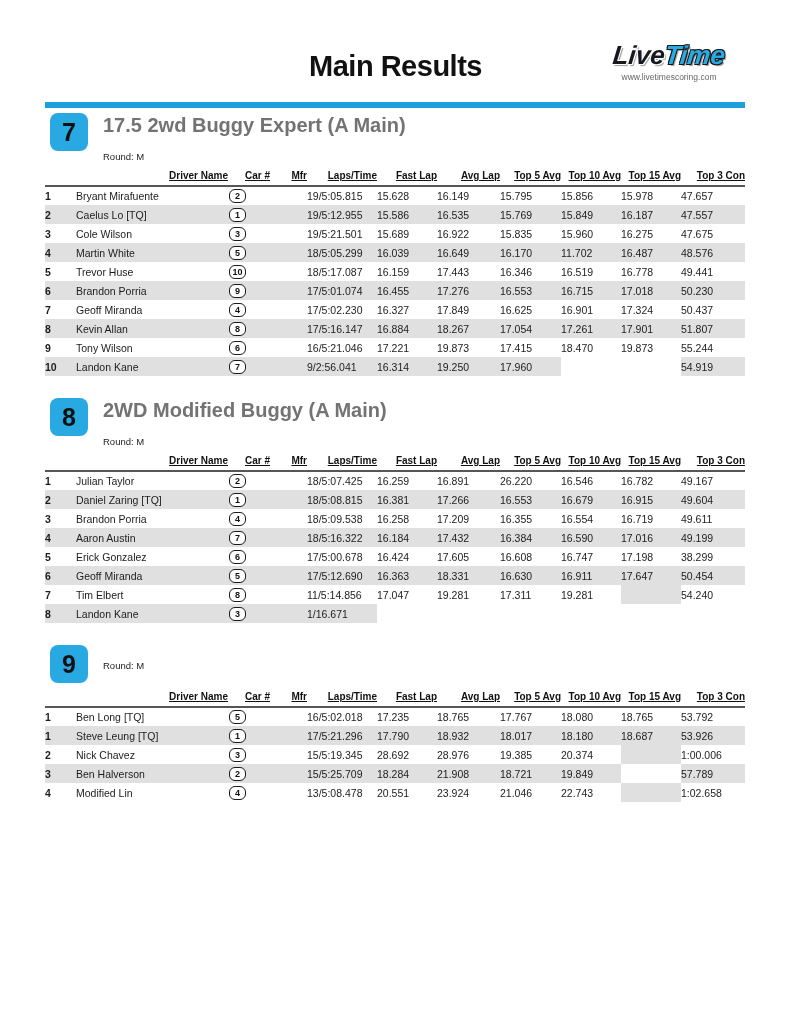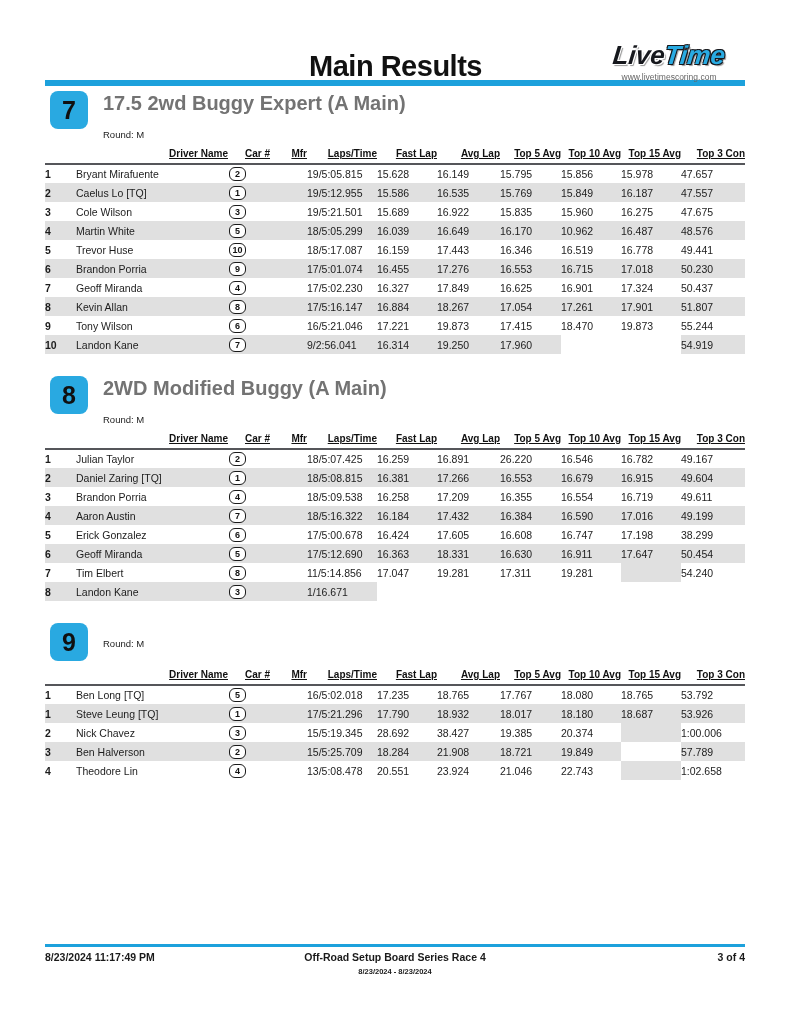--- a/index.html
+++ b/index.html
@@ -10,21 +10,21 @@
   }
   *{box-sizing:border-box;}
   html,body{margin:0;padding:0;}
   body{
     width:791px;height:1024px;background:#fff;color:#1a1a1a;
     font-family:"Liberation Sans",sans-serif;position:relative;overflow:hidden;
   }
   .content{padding:0 46px 0 45px;}
 
   
-  .header{position:relative;height:80px;}
+  .header{position:relative;height:102px;}
   .page-title{
     position:absolute;left:0;right:0;top:50px;margin:0;text-align:center;
     font-size:29px;font-weight:bold;letter-spacing:-0.5px;color:#111;
   }
   .logo{position:absolute;top:42px;right:46px;width:152px;text-align:center;}
   .logo-text{font-style:italic;font-weight:bold;font-size:26px;line-height:1;transform:skewX(-6deg);white-space:nowrap;}
   .logo-live{color:#16181d;text-shadow:-1px -1px 0 #fff,1px -1px 0 #fff,-1px 1px 0 #fff,1px 1px 0 #fff,2px 2px 1px #999;}
   .logo-time{color:#29abe2;text-shadow:-1px -1px 0 #16181d,1px -1px 0 #16181d,-1px 1px 0 #16181d,1px 1px 0 #16181d,2px 2px 1px #999;}
   .logo-url{font-size:8.5px;color:#666;margin-top:4px;}
   .top-bar{height:6px;background:var(--accent);}
@@ -167,21 +167,21 @@
               </tr>
               <tr class="alt">
                 <td class="pos">4</td>
                 <td class="driver">Martin White</td>
                 <td class="car"><span class="car-badge">5</span></td>
                 <td class="stat"></td>
                 <td class="stat">18/5:05.299</td>
                 <td class="stat">16.039</td>
                 <td class="stat">16.649</td>
                 <td class="stat">16.170</td>
-                <td class="stat">10.962</td>
+                <td class="stat">11.702</td>
                 <td class="stat">16.487</td>
                 <td class="stat">48.576</td>
               </tr>
               <tr>
                 <td class="pos">5</td>
                 <td class="driver">Trevor Huse</td>
                 <td class="car"><span class="car-badge">10</span></td>
                 <td class="stat"></td>
                 <td class="stat">18/5:17.087</td>
                 <td class="stat">16.159</td>
@@ -469,61 +469,52 @@
                 <td class="stat">18.687</td>
                 <td class="stat">53.926</td>
               </tr>
               <tr>
                 <td class="pos">2</td>
                 <td class="driver">Nick Chavez</td>
                 <td class="car"><span class="car-badge">3</span></td>
                 <td class="stat"></td>
                 <td class="stat">15/5:19.345</td>
                 <td class="stat">28.692</td>
-                <td class="stat">38.427</td>
+                <td class="stat">28.976</td>
                 <td class="stat">19.385</td>
                 <td class="stat">20.374</td>
                 <td class="stat empty"></td>
                 <td class="stat">1:00.006</td>
               </tr>
               <tr class="alt">
                 <td class="pos">3</td>
                 <td class="driver">Ben Halverson</td>
                 <td class="car"><span class="car-badge">2</span></td>
                 <td class="stat"></td>
                 <td class="stat">15/5:25.709</td>
                 <td class="stat">18.284</td>
                 <td class="stat">21.908</td>
                 <td class="stat">18.721</td>
                 <td class="stat">19.849</td>
                 <td class="stat empty"></td>
                 <td class="stat">57.789</td>
               </tr>
               <tr>
                 <td class="pos">4</td>
-                <td class="driver">Theodore Lin</td>
+                <td class="driver">Modified Lin</td>
                 <td class="car"><span class="car-badge">4</span></td>
                 <td class="stat"></td>
                 <td class="stat">13/5:08.478</td>
                 <td class="stat">20.551</td>
                 <td class="stat">23.924</td>
                 <td class="stat">21.046</td>
                 <td class="stat">22.743</td>
                 <td class="stat empty"></td>
                 <td class="stat">1:02.658</td>
               </tr>
             </tbody>
     </table>
   </section>
 </div>
   </div>
 
-  <div class="footer">
-    <div class="footer-rule"></div>
-    <div class="footer-inner">
-      <div class="f-left">8/23/2024 11:17:49 PM</div>
-      <div class="f-center">Off-Road Setup Board Series Race 4</div>
-      <div class="f-sub">8/23/2024 - 8/23/2024</div>
-      <div class="f-right">3 of 4</div>
-    </div>
-  </div>
 
 </div>
 
 </body></html>

